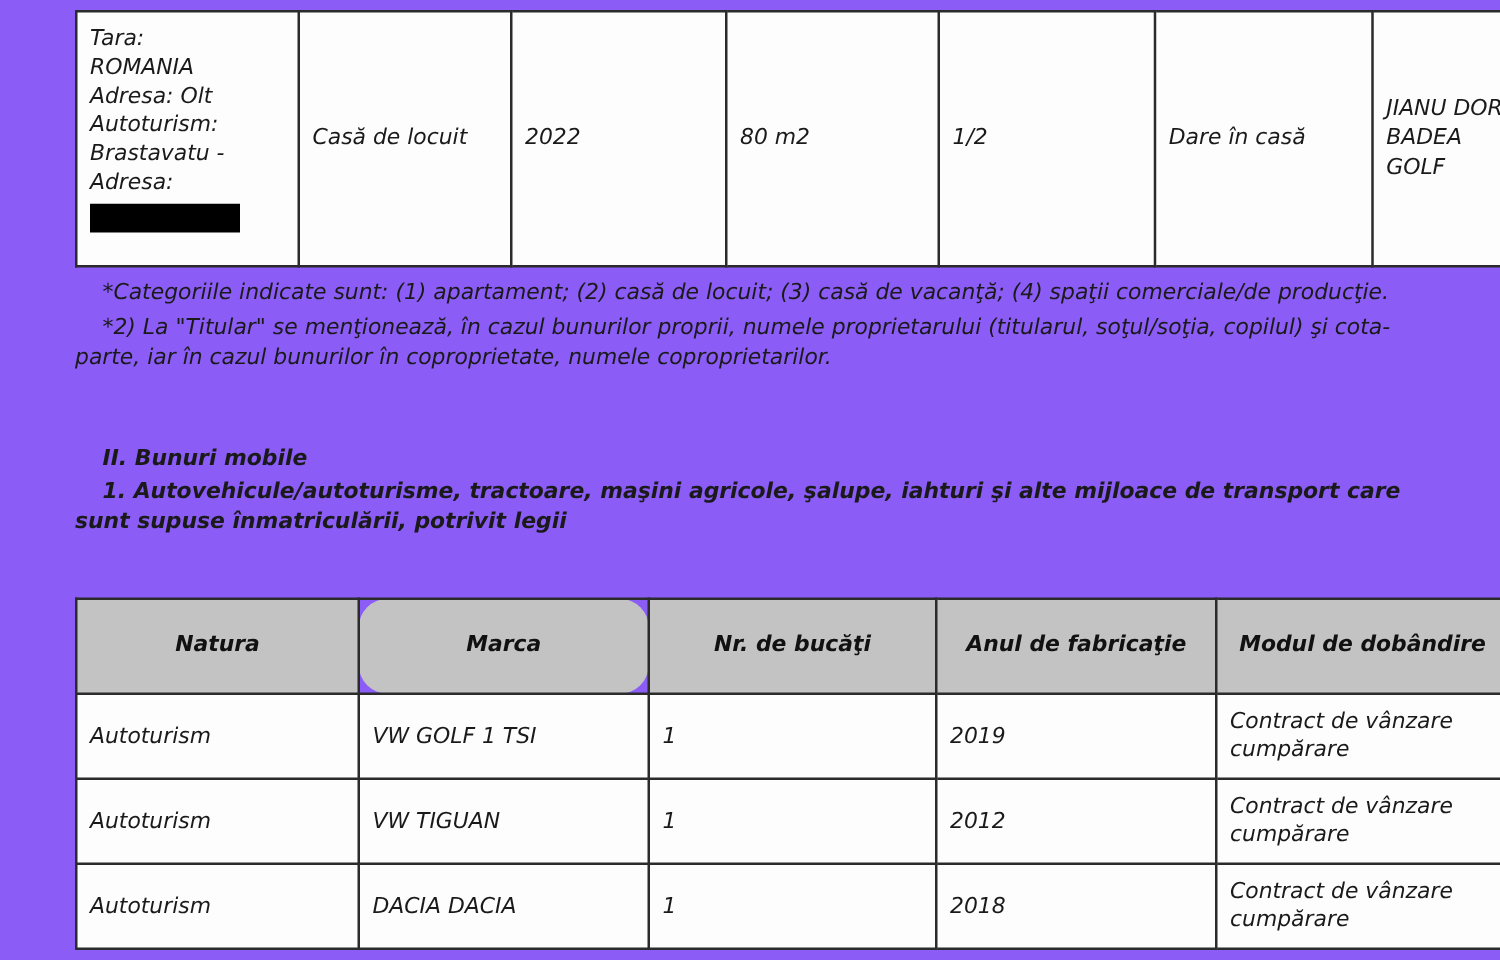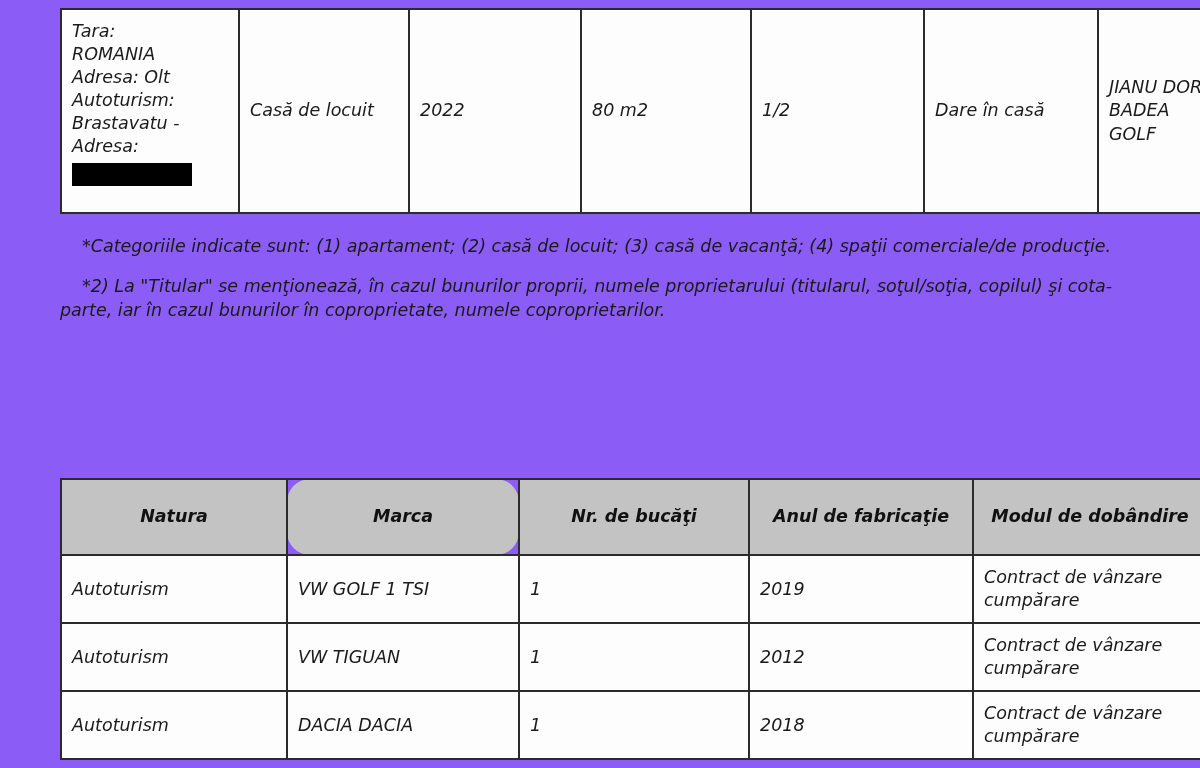--- a/index.html
+++ b/index.html
@@ -58,21 +58,21 @@
   
   .notes {
     position: absolute;
     left: 60px;
     top: 218px;
     width: 1090px;
     font-size: 17.5px;
     line-height: 1.38;
   }
   .notes p {
-    margin: 16px 0 2px 0;
+    margin: 4px 0 2px 0;
     text-indent: 22px;
   }
 
   
   .headings {
     position: absolute;
     left: 60px;
     top: 355px;
     width: 1090px;
     font-size: 17.5px;
@@ -152,20 +152,22 @@
       </tr>
     </tbody>
   </table>
 
   <div class="notes">
     <p>*Categoriile indicate sunt: (1) apartament; (2) casă de locuit; (3) casă de vacanţă; (4) spaţii comerciale/de producţie.</p>
     <p>*2) La "Titular" se menţionează, în cazul bunurilor proprii, numele proprietarului (titularul, soţul/soţia, copilul) şi cota-parte, iar în cazul bunurilor în coproprietate, numele coproprietarilor.</p>
   </div>
 
   <div class="headings">
+    <p class="indented">II. Bunuri mobile</p>
+    <p class="indented">1. Autovehicule/autoturisme, tractoare, maşini agricole, şalupe, iahturi şi alte mijloace de transport care sunt supuse înmatriculării, potrivit legii</p>
   </div>
 
   <table class="tbl-vehicles">
     <thead>
       <tr>
         <th class="cw1">Natura</th>
         <th class="cw2">Marca</th>
         <th class="cw3">Nr. de bucăţi</th>
         <th class="cw4">Anul de fabricaţie</th>
         <th class="cw5">Modul de dobândire</th>

